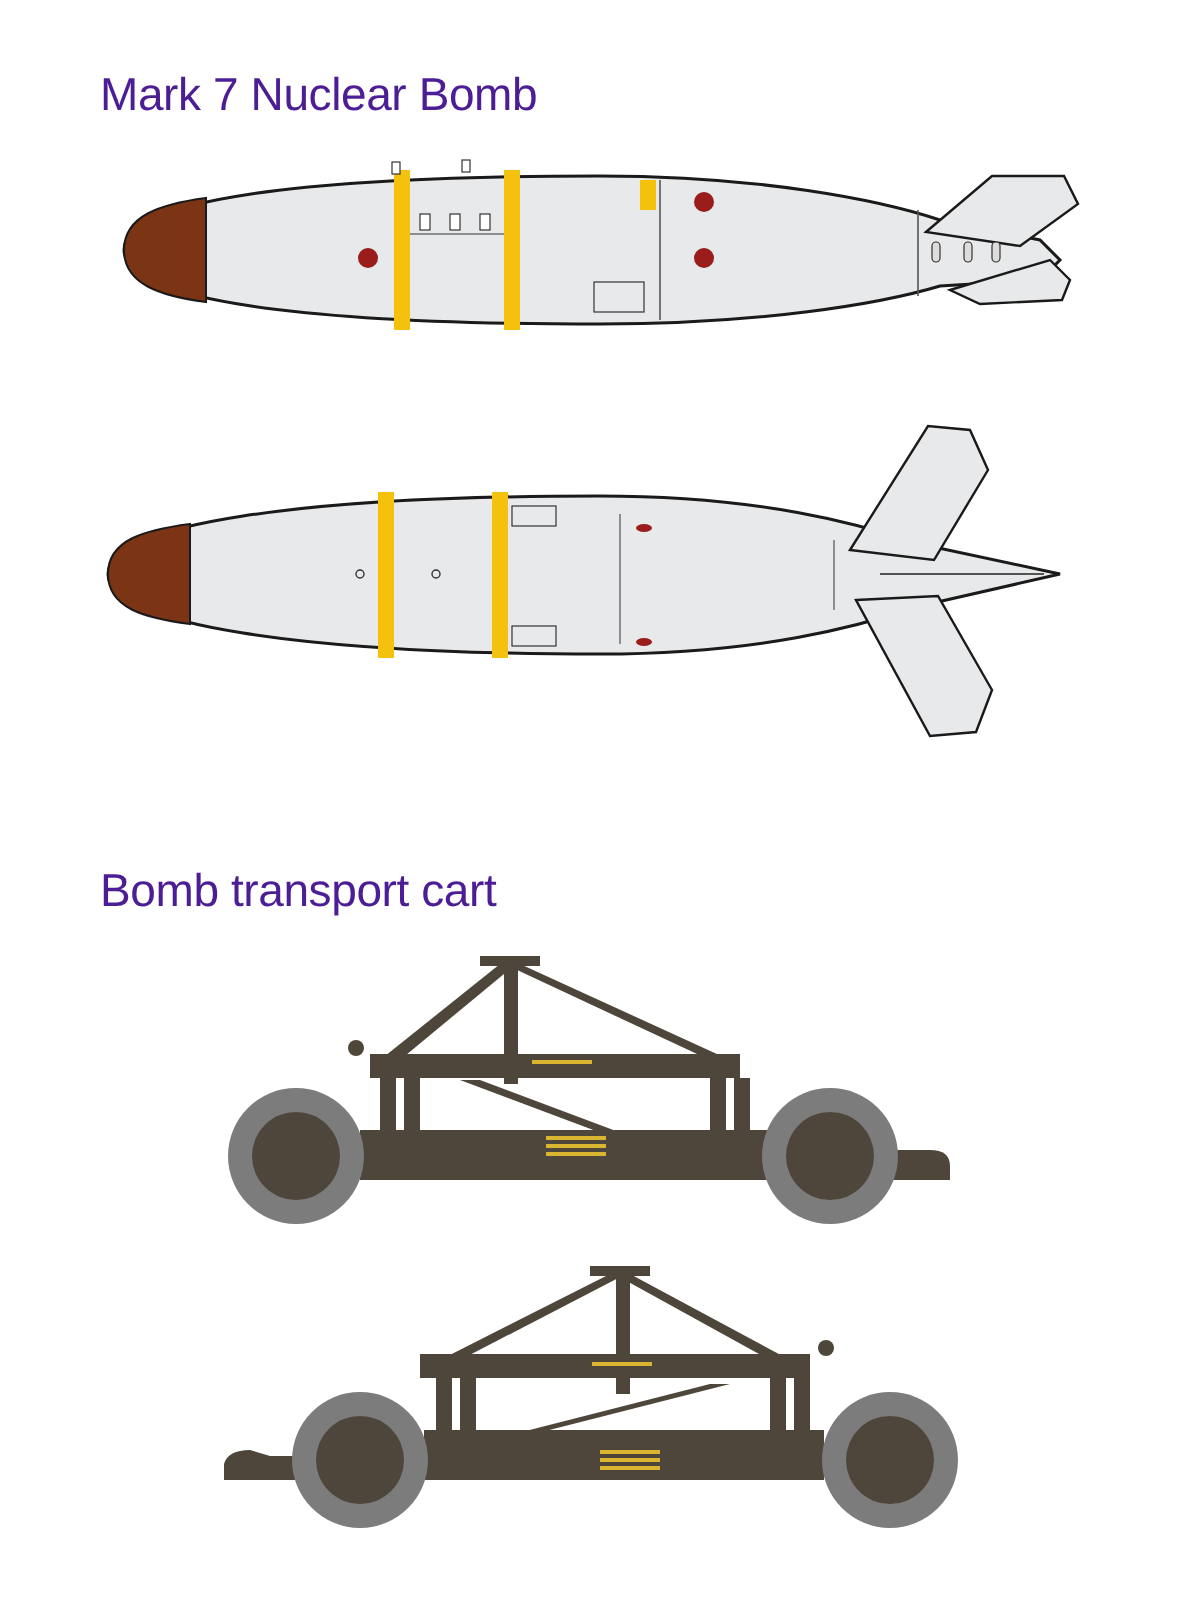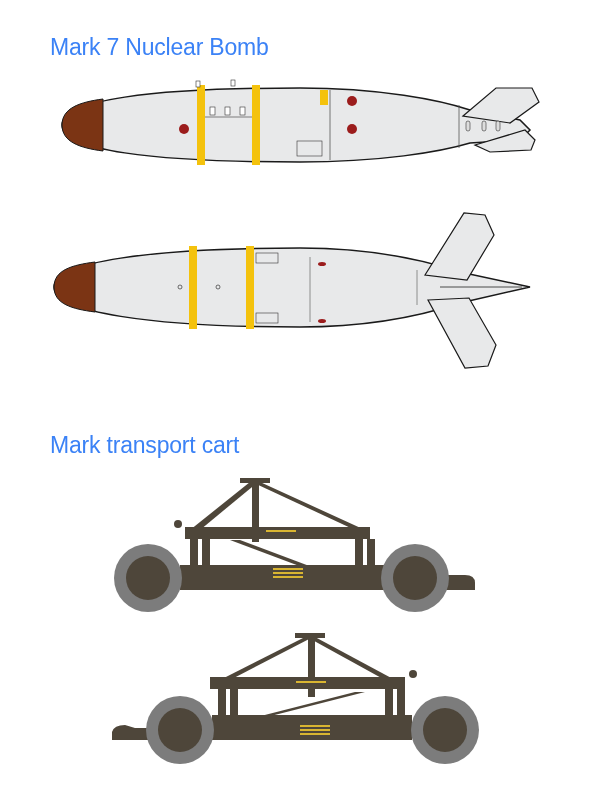--- a/index.html
+++ b/index.html
@@ -1,17 +1,17 @@
 <!DOCTYPE html>
 <html><head>
 <meta charset="utf-8">
 <style>
   html, body { margin:0; padding:0; background:#ffffff; }
   body { width:602px; height:800px; position:relative; overflow:hidden; font-family:"Liberation Sans", sans-serif; }
-  .title { position:absolute; left:50px; font-size:23px; color:#3b82f6; font-weight:normal; letter-spacing:-0.2px; }
+  .title { position:absolute; left:50px; font-size:23px; color:#4c1d95; font-weight:normal; letter-spacing:-0.2px; }
   #t1 { top:34px; }
   #t2 { top:432px; }
   svg.fig { position:absolute; left:0; }
 </style>
 </head>
 <body>
 
 <div class="title" id="t1">Mark 7 Nuclear Bomb</div>
 
 <svg class="fig" style="top:75px" width="602" height="110" viewBox="0 75 602 110">
@@ -54,21 +54,21 @@
   <ellipse cx="322" cy="321" rx="4" ry="2" fill="#9b1c1c"></ellipse>
   <circle cx="180" cy="287" r="2" fill="none" stroke="#333" stroke-width="0.7"></circle>
   <circle cx="218" cy="287" r="2" fill="none" stroke="#333" stroke-width="0.7"></circle>
   <rect x="256" y="253" width="22" height="10" fill="none" stroke="#333" stroke-width="0.6"></rect>
   <rect x="256" y="313" width="22" height="10" fill="none" stroke="#333" stroke-width="0.6"></rect>
   <line x1="440" y1="287" x2="522" y2="287" stroke="#222" stroke-width="0.8"></line>
   <path d="M425,275 L464,213 L485,215 L494,235 L467,280 Z" fill="#e8e9ea" stroke="#1a1a1a" stroke-width="1.2"></path>
   <path d="M428,300 L469,298 L496,345 L488,366 L465,368 Z" fill="#e8e9ea" stroke="#1a1a1a" stroke-width="1.2"></path>
 </svg>
 
-<div class="title" id="t2">Mark transport cart</div>
+<div class="title" id="t2">Bomb transport cart</div>
 
 <svg class="fig" style="top:470px" width="602" height="145" viewBox="0 470 602 145">
   <g fill="#4e463a">
     <rect x="240" y="478" width="30" height="5"></rect>
     <polygon points="250,482 258,482 200,530 190,530"></polygon>
     <polygon points="252,482 260,482 365,530 355,530"></polygon>
     <rect x="252" y="482" width="7" height="60"></rect>
     <rect x="185" y="527" width="185" height="12"></rect>
     <rect x="190" y="539" width="8" height="30"></rect>
       <rect x="202" y="539" width="8" height="30"></rect>

